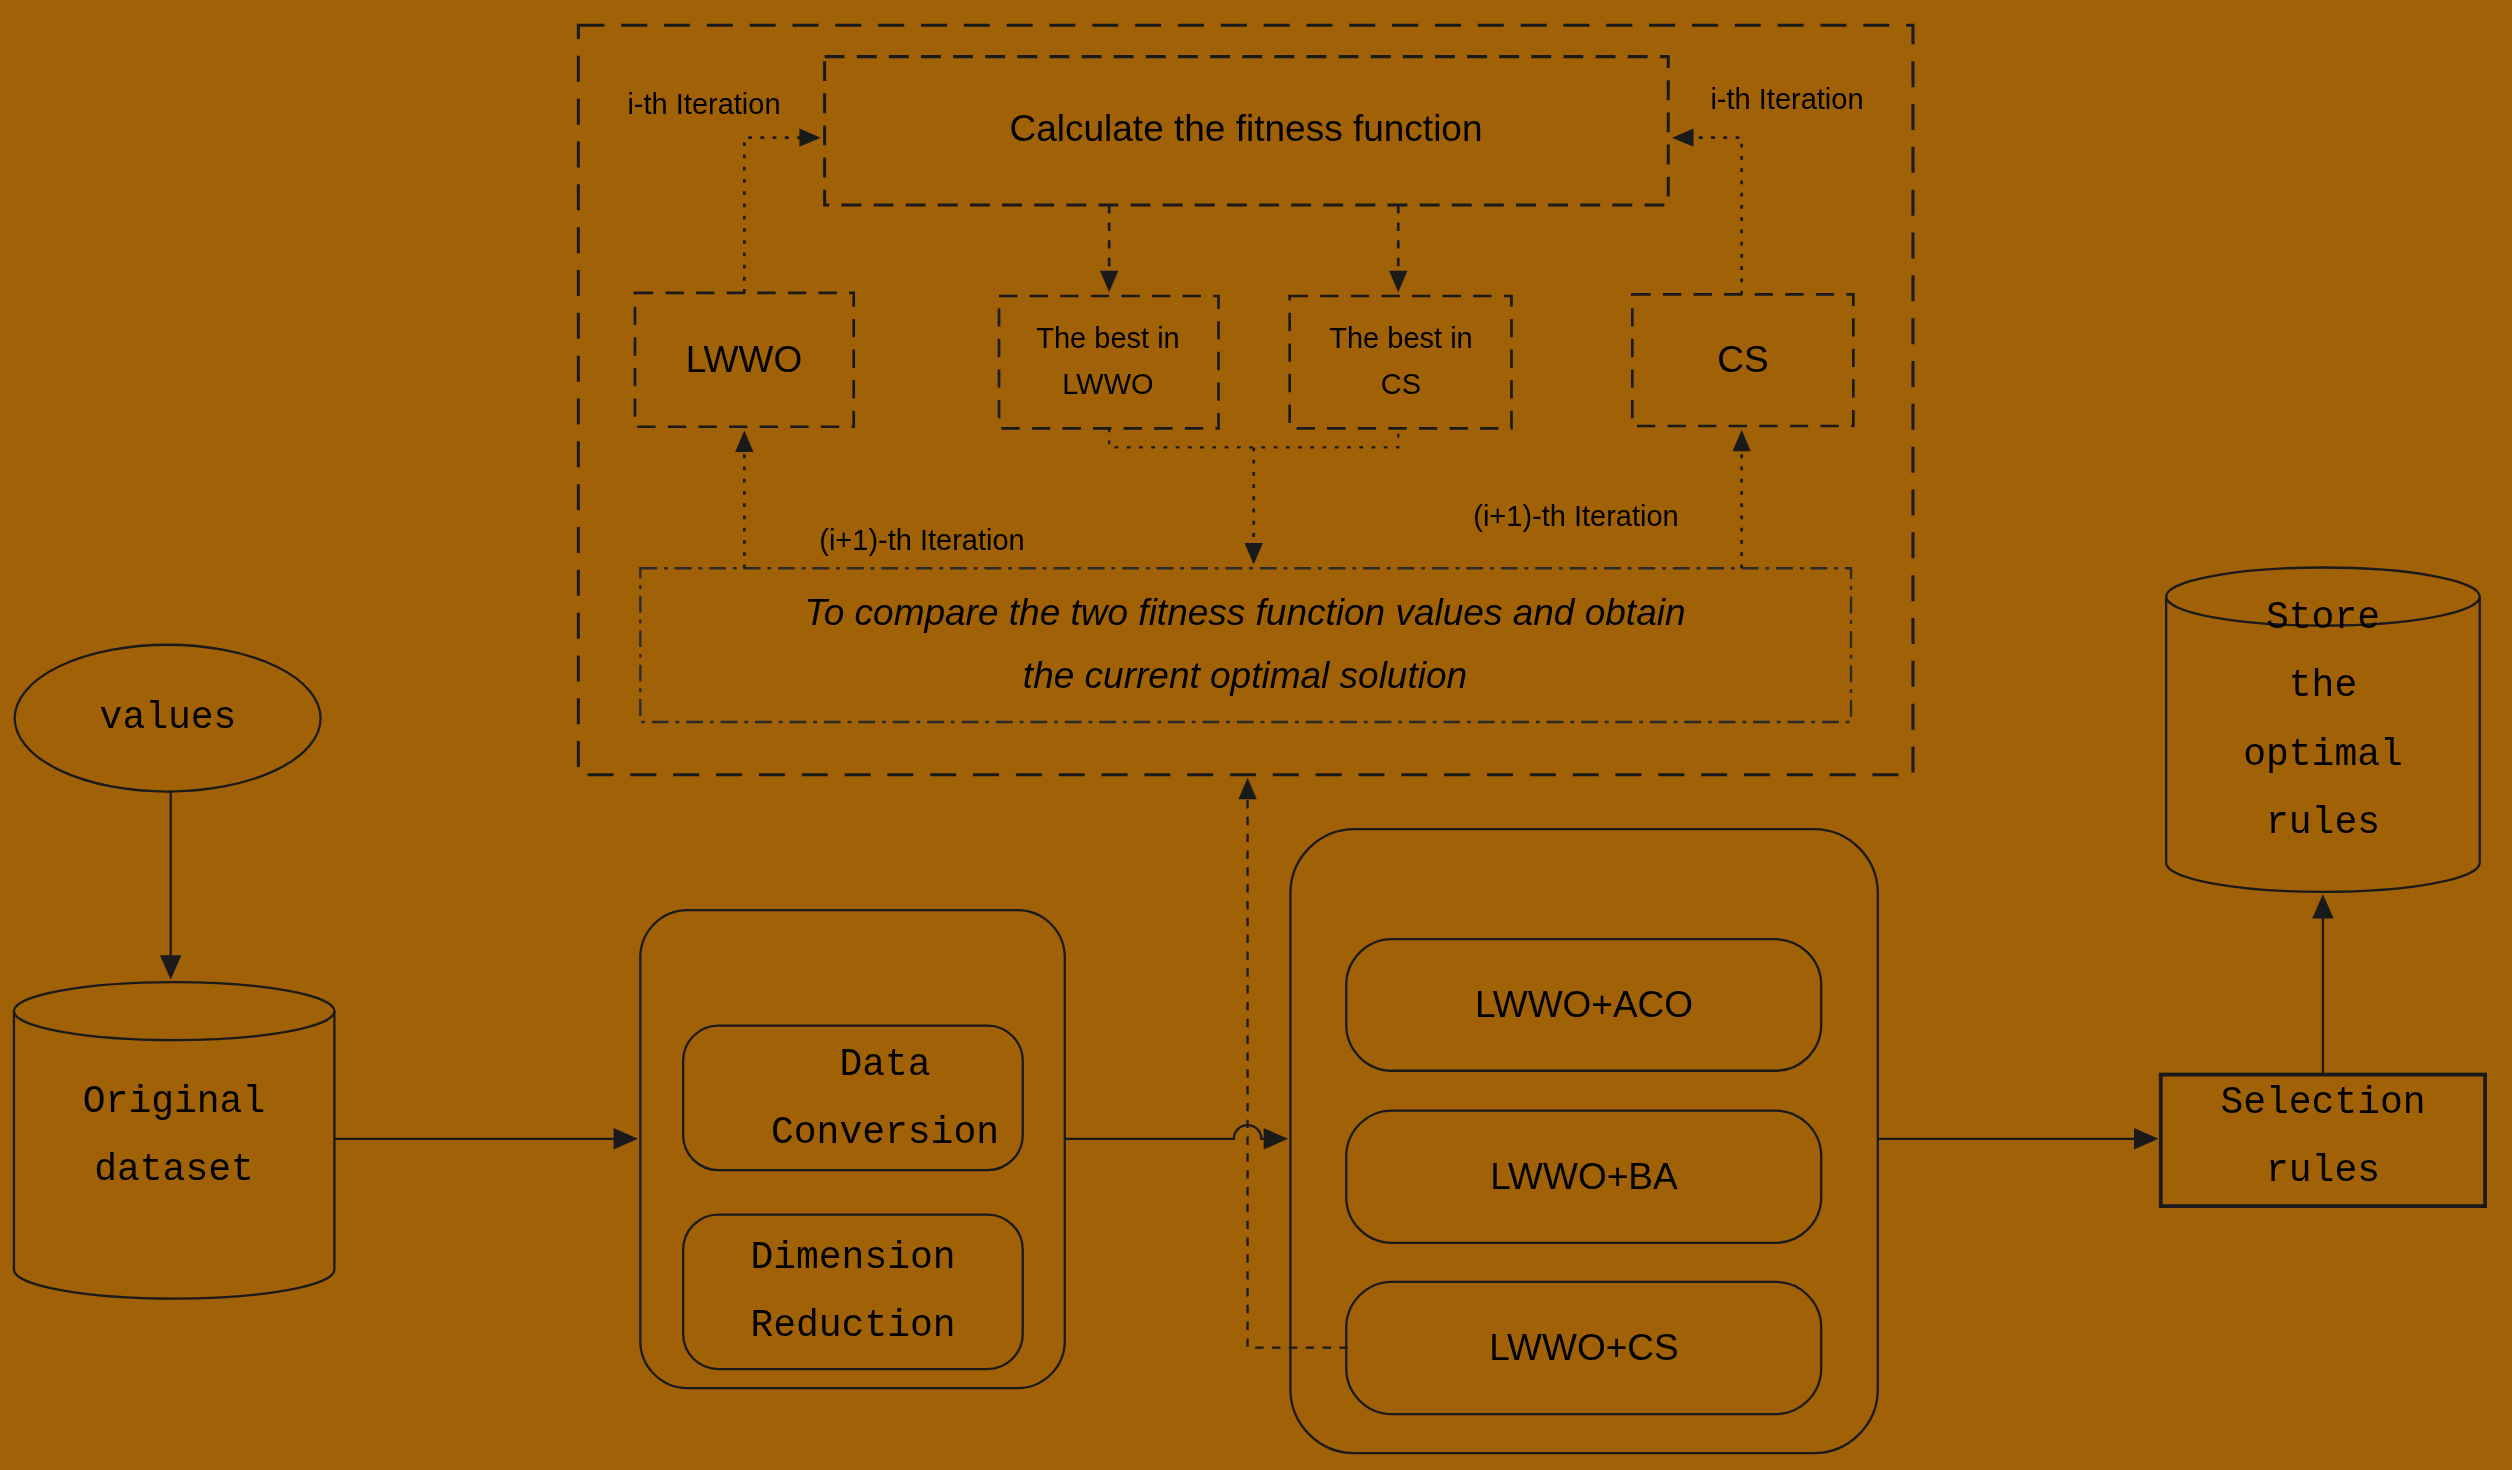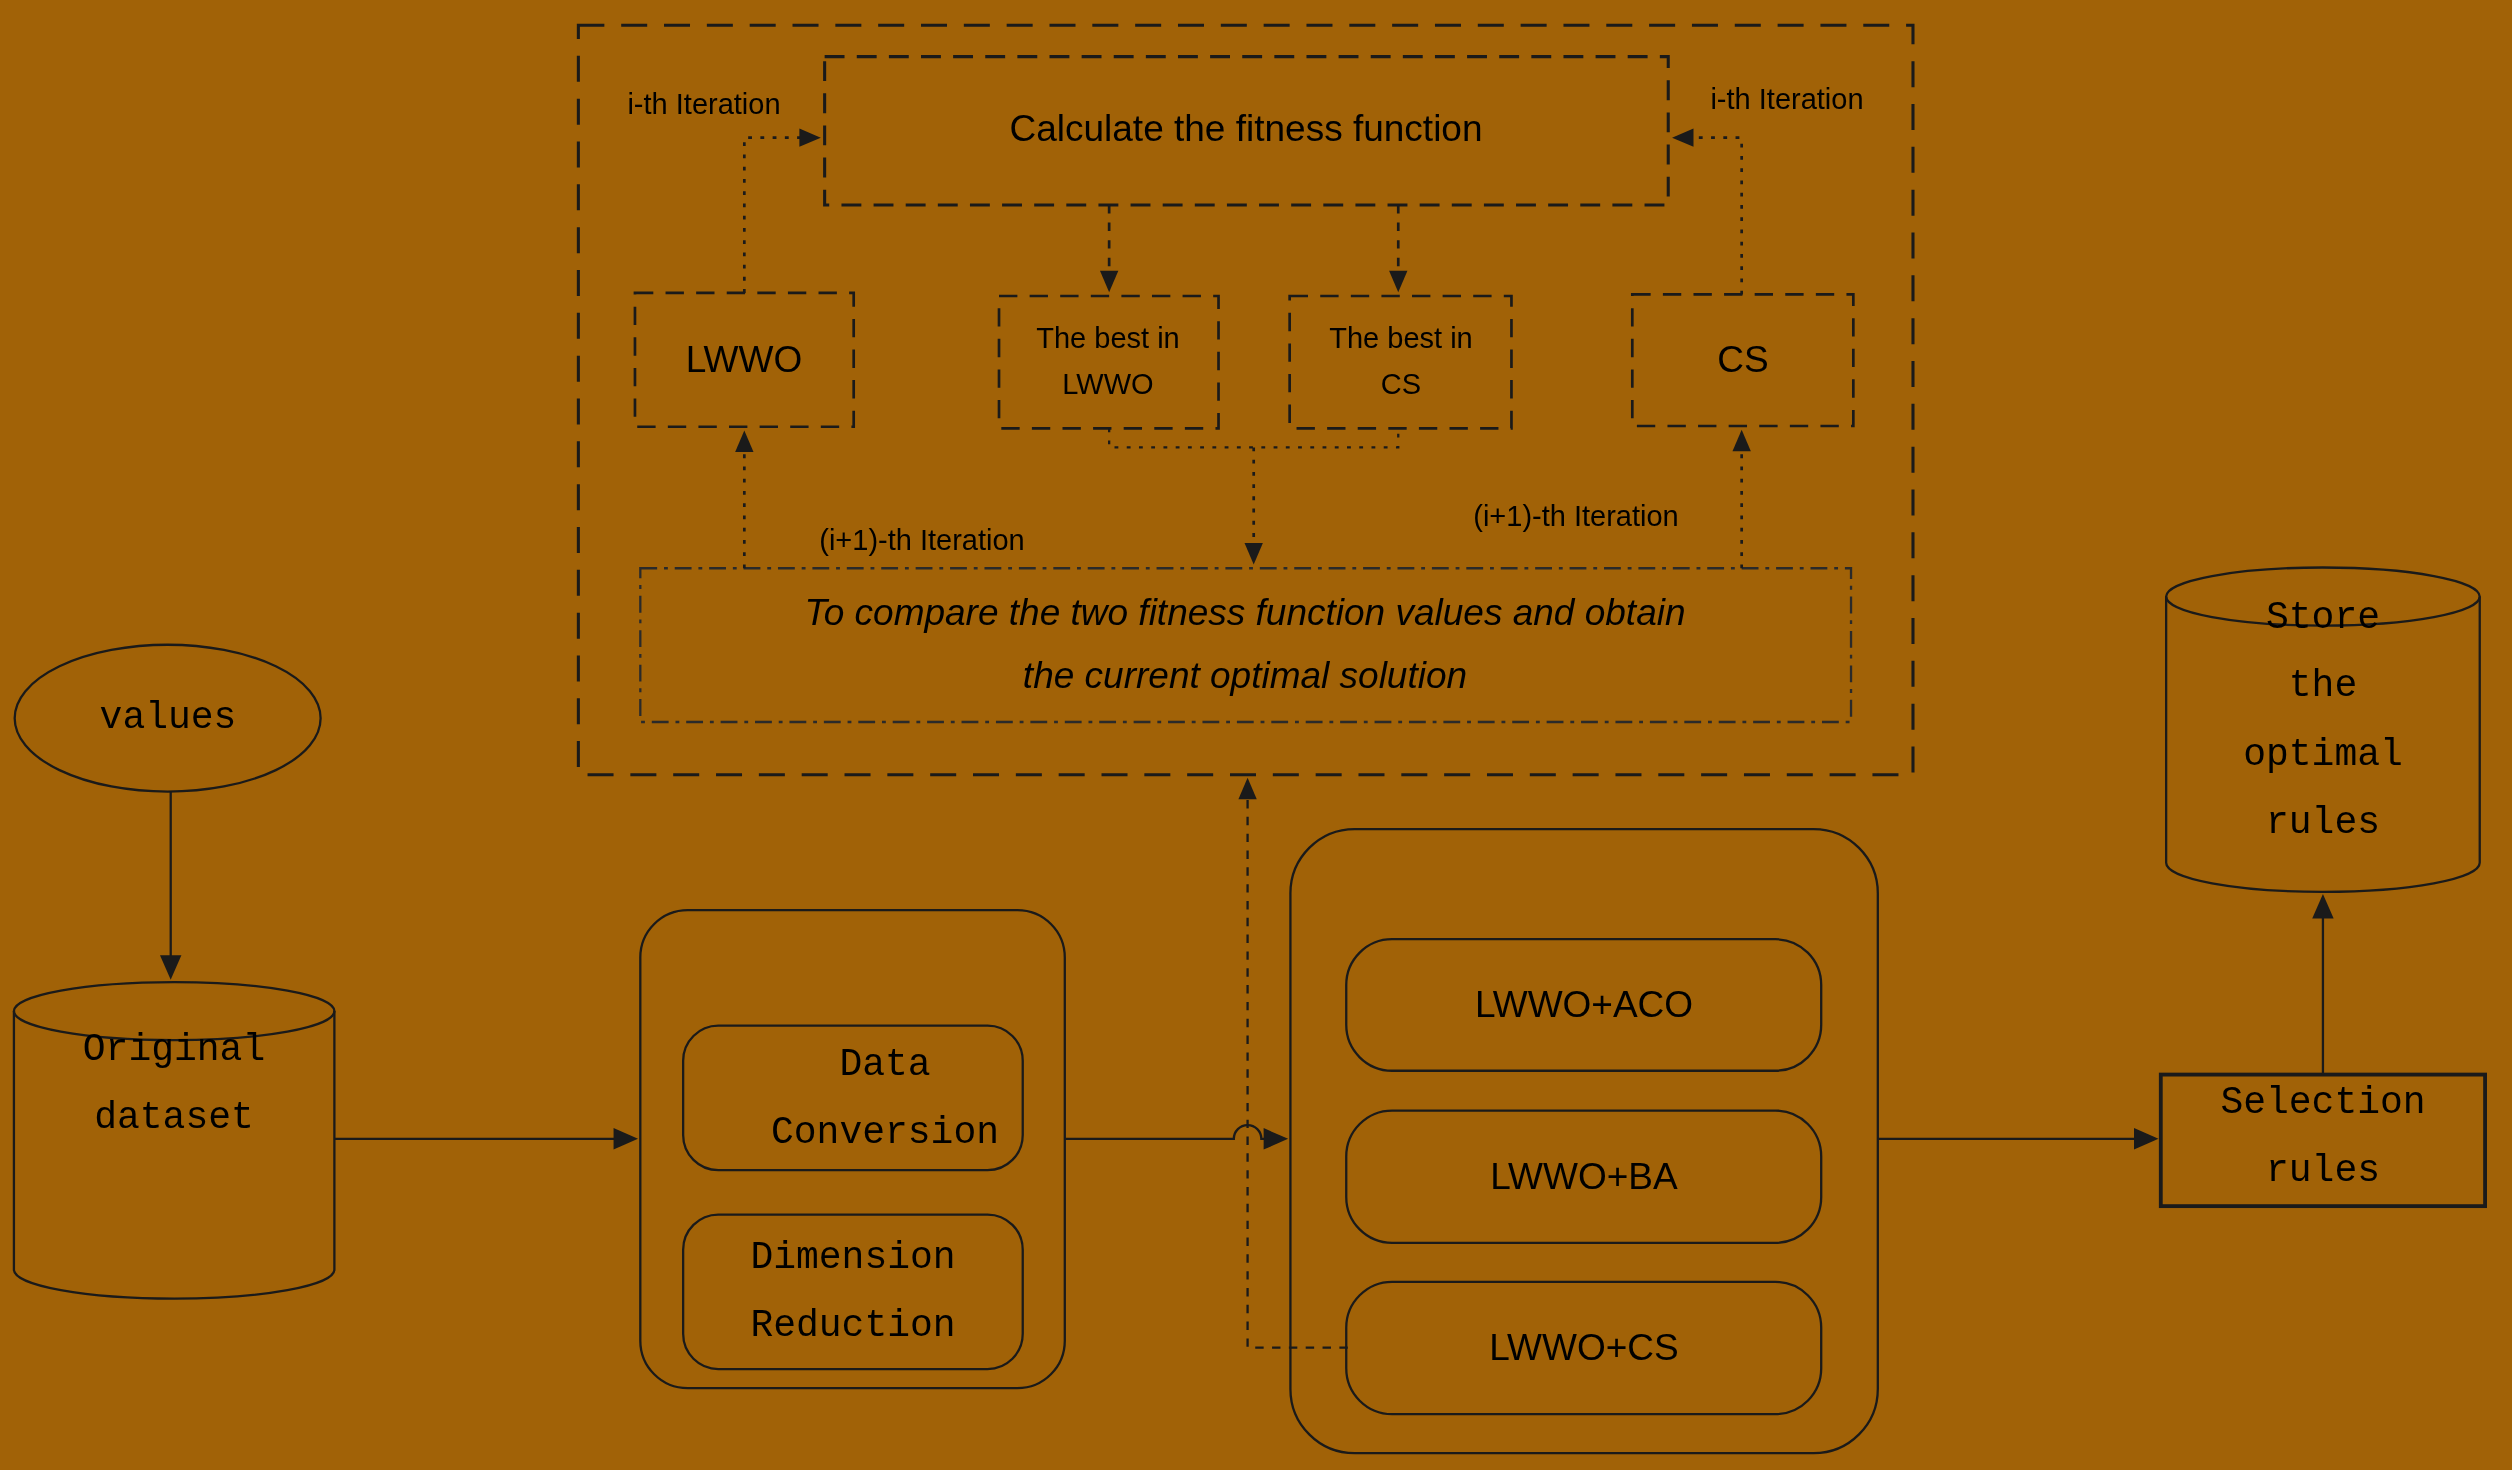--- a/index.html
+++ b/index.html
@@ -100,21 +100,21 @@
 LWWO</div>
   <div class="label fs38 lh16" style="left:1401px; top:361px;">The best in
 CS</div>
   <div class="label fs48" style="left:1743px; top:360px;">CS</div>
   <div class="label fs38" style="left:922px; top:540px;">(i+1)-th Iteration</div>
   <div class="label fs38" style="left:1576px; top:516px;">(i+1)-th Iteration</div>
   <div class="label fs48 lh17" style="left:1245px; top:645px;">To compare the two fitness function values and obtain
 the current optimal solution</div>
 
   <div class="label fs46" style="left:168px; top:718px;">values</div>
-  <div class="label fs46 lh18" style="left:174px; top:1084px;">Original
+  <div class="label fs46 lh18" style="left:174px; top:1136px;">Original
 dataset</div>
   <div class="label fs46 lh18" style="left:885px; top:1099px;">Data
 Conversion</div>
   <div class="label fs46 lh18" style="left:853px; top:1292px;">Dimension
 Reduction</div>
   <div class="label fs48" style="left:1584px; top:1005px;">LWWO+ACO</div>
   <div class="label fs48" style="left:1584px; top:1177px;">LWWO+BA</div>
   <div class="label fs48" style="left:1584px; top:1348px;">LWWO+CS</div>
   <div class="label fs46 lh18" style="left:2323px; top:1137px;">Selection
 rules</div>

